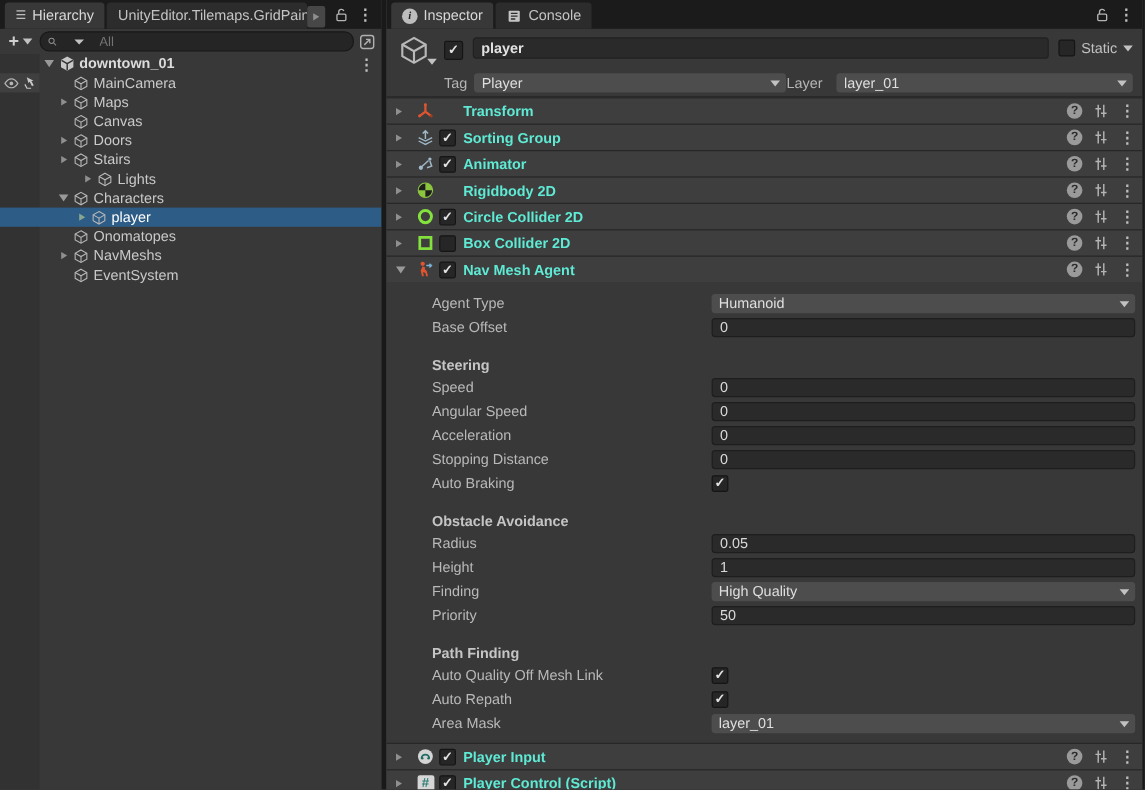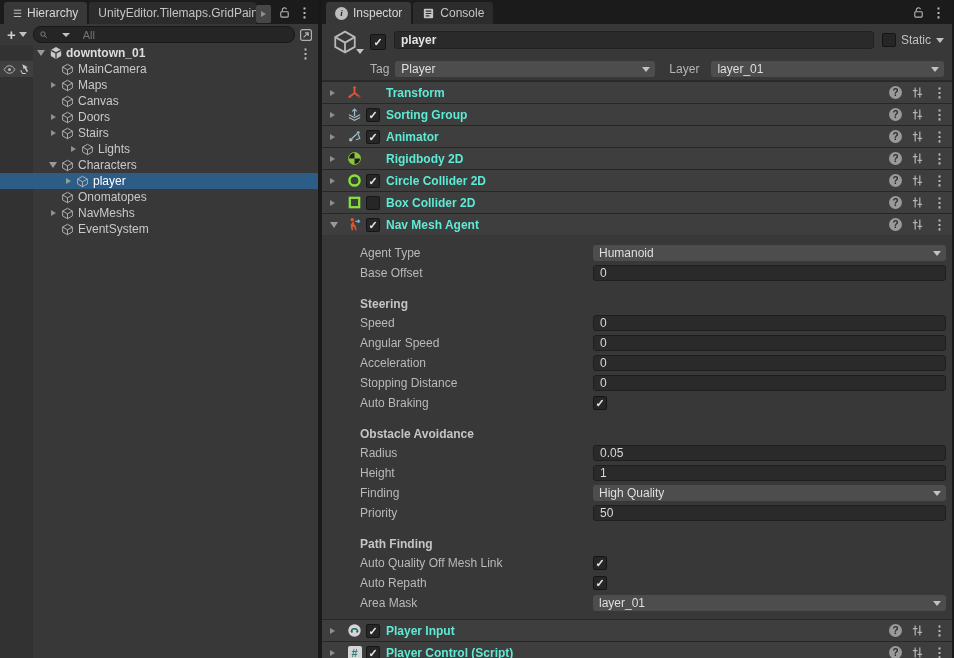--- a/index.html
+++ b/index.html
@@ -379,21 +379,21 @@
         <span>Static</span>
         <i class="dcaret"></i>
       </span>
     </div>
     <div class="go-row2">
       <span class="fieldlabel">Tag</span>
       <span class="dd dd-tag">
         <span>Player</span>
         <i class="dcaret"></i>
       </span>
-      <span class="fieldlabel" style="margin-left:14px">Layer</span>
+      <span class="fieldlabel" style="">Layer</span>
       <span class="dd dd-layer">
         <span>layer_01</span>
         <i class="dcaret"></i>
       </span>
     </div>
   </div>
 
   <div class="comp">
     <span class="fold">
         <i class="tri-r small"></i>

